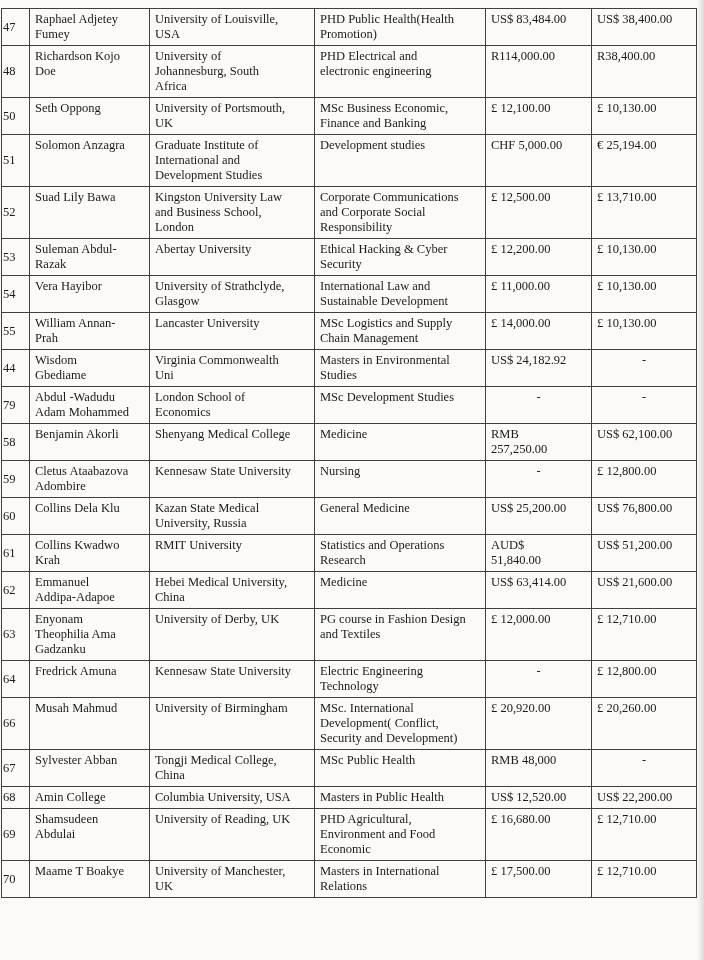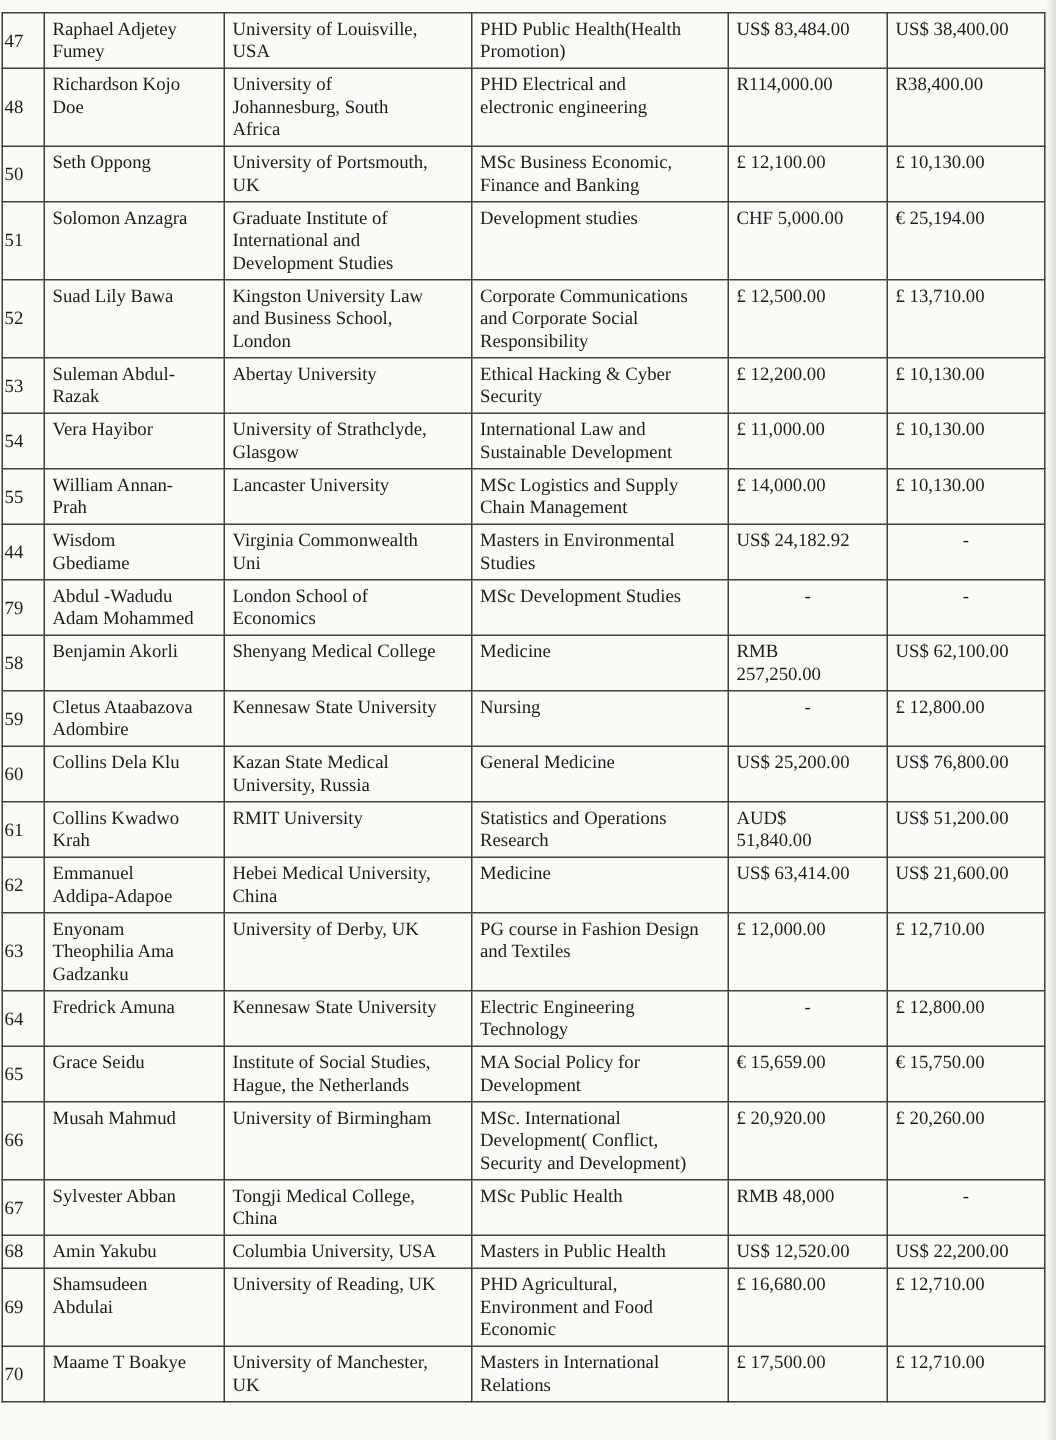--- a/index.html
+++ b/index.html
@@ -247,51 +247,41 @@
         <tr>
           <td class="col-no">64</td>
           <td class="col-name">Fredrick Amuna</td>
           <td class="col-uni">Kennesaw State University</td>
           <td class="col-prog">Electric Engineering
 Technology</td>
           <td class="col-a1 dash">-</td>
           <td class="col-a2">£ 12,800.00</td>
         </tr>
         <tr>
-          <td class="col-no">65</td>
-          <td class="col-name">Grace Seidu</td>
-          <td class="col-uni">Institute of Social Studies,
-Hague, the Netherlands</td>
-          <td class="col-prog">MA Social Policy for
-Development</td>
-          <td class="col-a1">€ 15,659.00</td>
-          <td class="col-a2">€ 15,750.00</td>
-        </tr>
-        <tr>
           <td class="col-no">66</td>
           <td class="col-name">Musah Mahmud</td>
           <td class="col-uni">University of Birmingham</td>
           <td class="col-prog">MSc. International
 Development( Conflict,
 Security and Development)</td>
           <td class="col-a1">£ 20,920.00</td>
           <td class="col-a2">£ 20,260.00</td>
         </tr>
         <tr>
           <td class="col-no">67</td>
           <td class="col-name">Sylvester Abban</td>
           <td class="col-uni">Tongji Medical College,
 China</td>
           <td class="col-prog">MSc Public Health</td>
           <td class="col-a1">RMB 48,000</td>
           <td class="col-a2 dash">-</td>
         </tr>
         <tr>
           <td class="col-no">68</td>
-          <td class="col-name">Amin Yakubu</td>
+          <td class="col-name">Amin College</td>
           <td class="col-uni">Columbia University, USA</td>
           <td class="col-prog">Masters in Public Health</td>
           <td class="col-a1">US$ 12,520.00</td>
           <td class="col-a2">US$ 22,200.00</td>
         </tr>
         <tr>
           <td class="col-no">69</td>
           <td class="col-name">Shamsudeen
 Abdulai</td>
           <td class="col-uni">University of Reading, UK</td>

